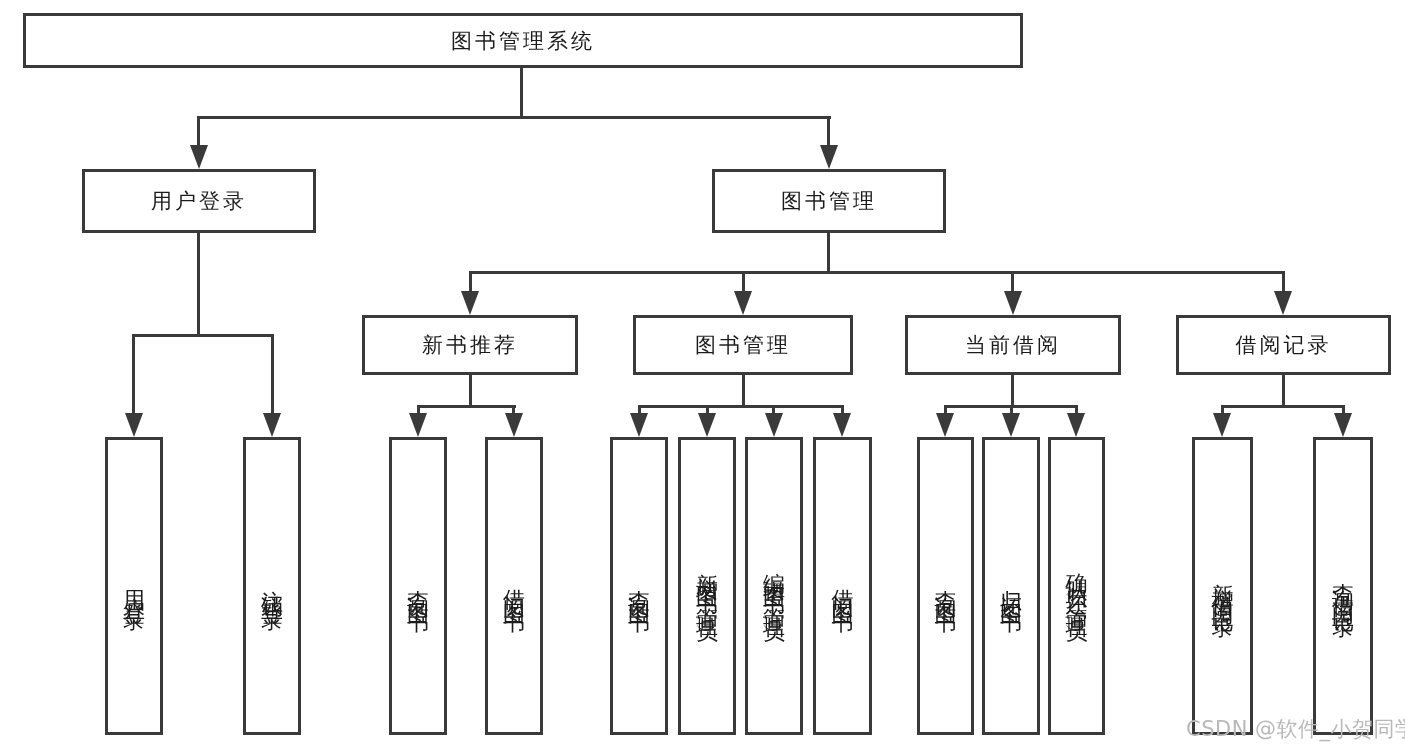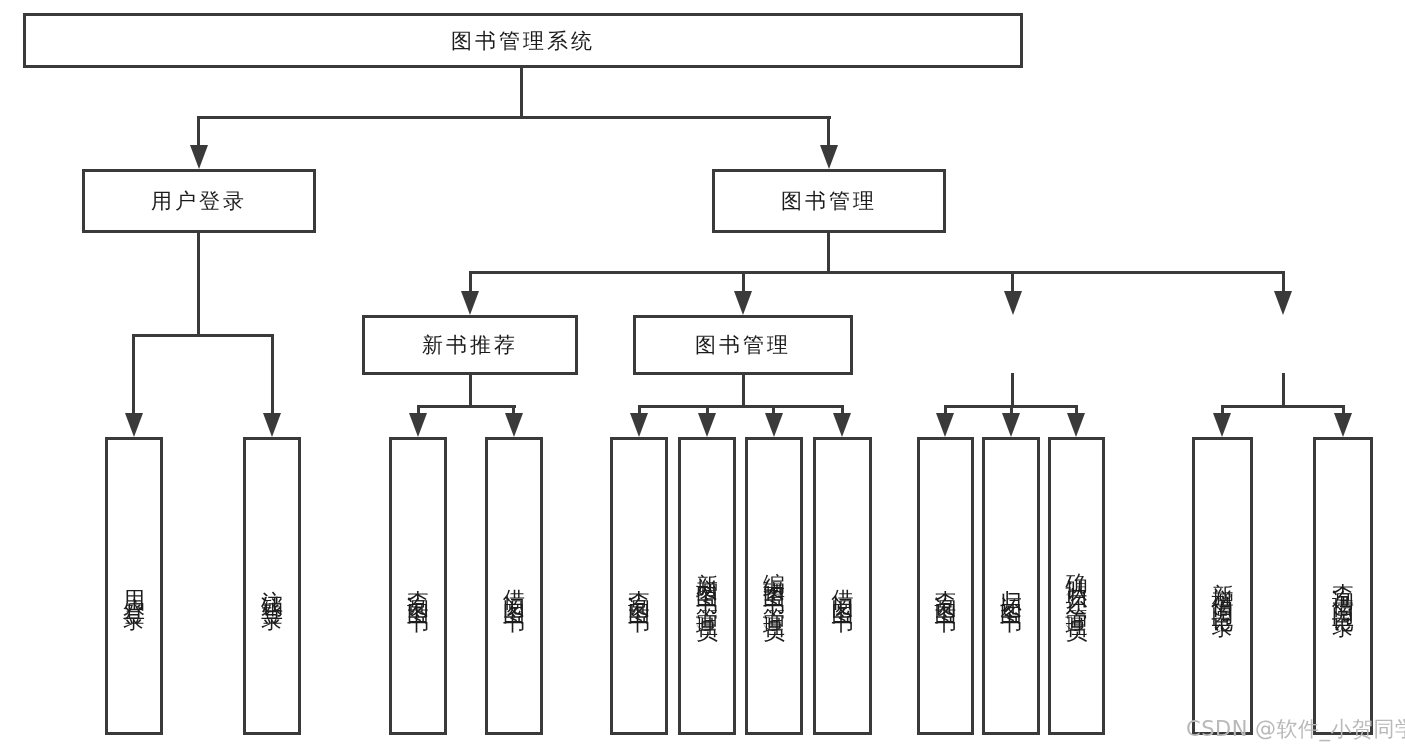--- a/index.html
+++ b/index.html
@@ -118,20 +118,22 @@
   <div class="vline" style="left:1342px;top:405px;height:11px"></div>
   <div class="arrow" style="left:1334px;top:413px"></div>
 
   <div class="box hbox" style="left:23px;top:13px;width:1000px;height:55px">图书管理系统</div>
 
   <div class="box hbox" style="left:82px;top:169px;width:234px;height:64px">用户登录</div>
   <div class="box hbox" style="left:362px;top:315px;width:216px;height:60px">新书推荐</div>
 
   <div class="box hbox" style="left:712px;top:169px;width:234px;height:64px">图书管理</div>
   <div class="box hbox" style="left:633px;top:315px;width:220px;height:60px">图书管理</div>
+  <div class="box hbox" style="left:905px;top:315px;width:216px;height:60px">当前借阅</div>
+  <div class="box hbox" style="left:1176px;top:315px;width:215px;height:60px">借阅记录</div>
 
   <div class="box vbox" style="left:105px;top:437px;width:58px;height:298px">
     <span class="lbl">用户登录</span>
   </div>
   <div class="box vbox" style="left:243px;top:437px;width:58px;height:298px">
     <span class="lbl">注销登录</span>
   </div>
 
   <div class="box vbox" style="left:389px;top:437px;width:58px;height:298px">
     <span class="lbl">查询图书</span>

